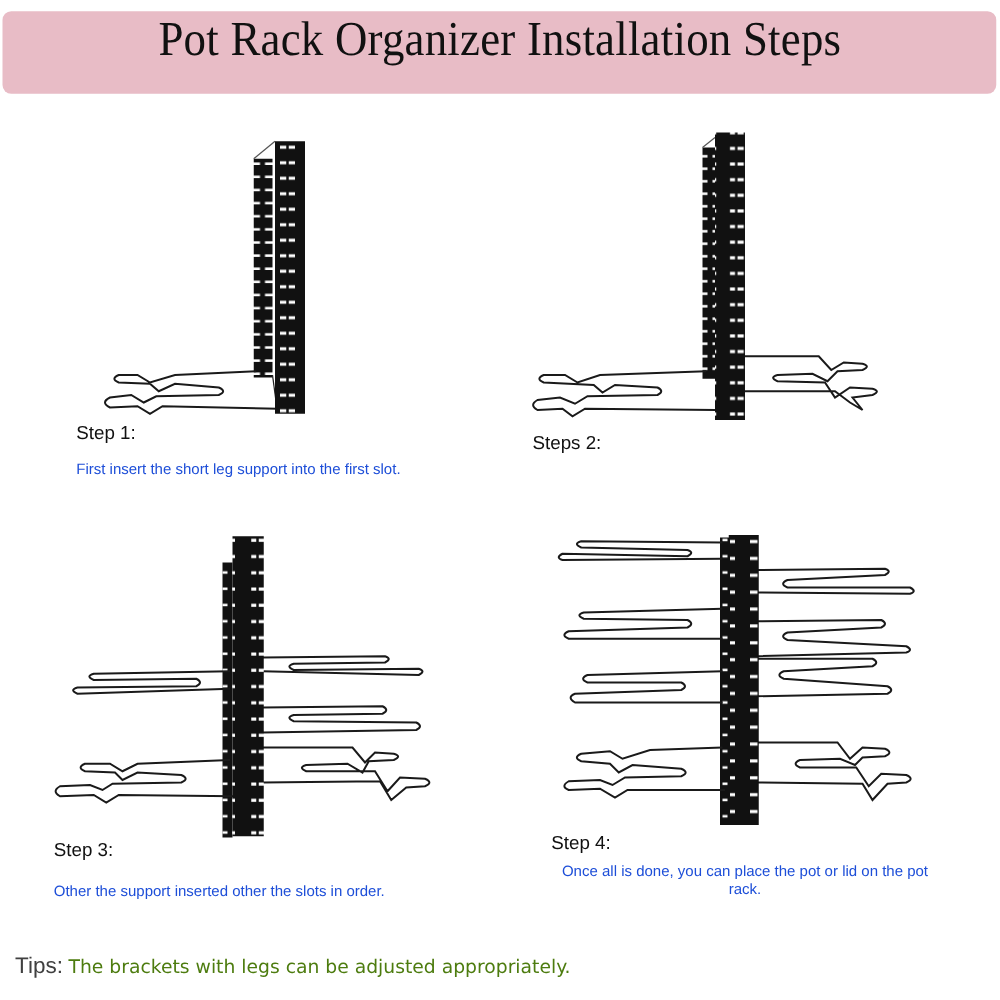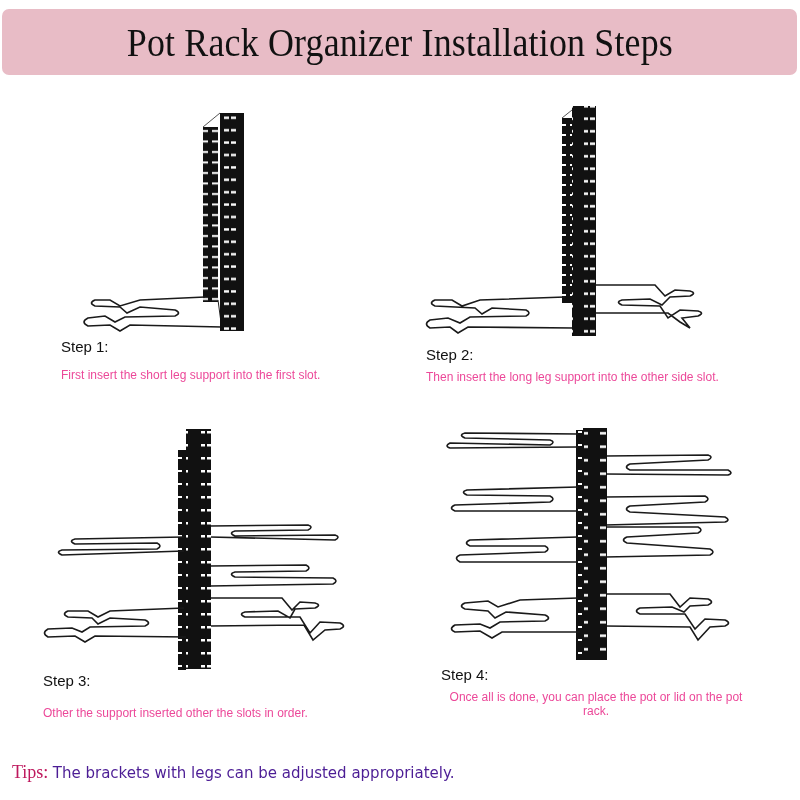--- a/index.html
+++ b/index.html
@@ -1,25 +1,25 @@
 <!DOCTYPE html>
 <html><head>
 <meta charset="utf-8">
 <style>
   html, body { margin: 0; padding: 0; background: #ffffff; }
   body { width: 800px; height: 800px; position: relative; overflow: hidden; font-family: "Liberation Sans", sans-serif; color: #111; }
-  .banner { position: absolute; left: 2px; top: 9px; width: 795px; height: 66px; background: #e8bcc6; border-radius: 7px; display: flex; align-items: center; justify-content: center; }
+  .banner { position: absolute; left: 2px; top: 9px; width: 795px; height: 66px; background: #e8bcc6; border-radius: 7px; display: flex; align-items: flex-start; justify-content: center; }
   .banner-title { font-family: "Liberation Serif", "DejaVu Serif", serif; font-size: 39px; color: #111; letter-spacing: 0.2px; transform: scaleX(0.92); white-space: nowrap; }
   .panel { position: absolute; }
   .panel svg { position: absolute; left: 0; top: 0; }
   .step-label { position: absolute; font-size: 15px; color: #111; }
-  .step-desc { position: absolute; font-size: 12px; color: #ec4899; line-height: 14px; }
+  .step-desc { position: absolute; font-size: 12px; color: #1d4ed8; line-height: 14px; }
   .tips { position: absolute; left: 12px; top: 762px; font-size: 16px; white-space: nowrap; }
-  .tips-label { font-family: Liberation Serif, serif; color: #be185d; font-size: 18px; text-align: center; }
-  .tips-text { font-family: "DejaVu Sans", sans-serif; color: #4c1d95; font-size: 15px; }
+  .tips-label { font-family: Liberation Sans, sans-serif; color: #404040; font-size: 18px; text-align: center; }
+  .tips-text { font-family: "DejaVu Sans", sans-serif; color: #4d7c0f; font-size: 15px; }
 </style>
 </head>
 <body>
 
 <div class="banner">
   <div class="banner-title">Pot Rack Organizer Installation Steps</div>
 </div>
 
 <div class="panel" style="left:0;top:0;width:400px;height:400px;">
   <svg width="400" height="400" viewBox="0 0 400 400">
@@ -61,22 +61,21 @@
       </pattern>
     </defs>
     <rect x="162" y="118" width="12" height="185" fill="url(#slotsBack2)"></rect>
     <line x1="162" y1="118" x2="172" y2="110" stroke="#555" stroke-width="1"></line>
 
     <path d="M165 297 L80 300 L62 306 L52 300 L35 300 Q28 303 35 306 L75 308 L82 314 L92 308 L126 310 Q132 313 126 316 L70 317 L60 323 L48 318 L30 320 Q23 324 30 328 L50 327 L58 333 L68 327 L173 328" fill="none" stroke="#1a1a1a" stroke-width="1.6"></path>
 
     <path d="M190 285 L255 285 L265 296 L275 290 L290 291 Q297 293 290 296 L270 297 L262 305 L250 299 L222 300 Q215 302 222 305 L260 306 L268 318 L280 310 L298 311 Q305 313 298 316 L282 318 L290 328 L280 322 L268 313 L192 313" fill="none" stroke="#1a1a1a" stroke-width="1.6"></path>
     <rect x="172" y="106" width="24" height="230" fill="url(#slotsFront2)"></rect>
   </svg>
-  <div class="step-label" style="left:26px;top:346px;">Step 2:</div>
-  <div class="step-desc" style="left:26px;top:370px;width:370px;">Then insert the long leg support into the other side slot.</div>
+  <div class="step-label" style="left:26px;top:346px;">Steps 2:</div>
 </div>
 
 <div class="panel" style="left:0;top:400px;width:400px;height:400px;">
   <svg width="400" height="400" viewBox="0 0 400 400">
     <defs>
       <pattern id="slotsFront3" x="0" y="0" width="24" height="13" patternUnits="userSpaceOnUse">
         <rect width="24" height="13" fill="#111"></rect>
         <rect x="9" y="5" width="4" height="2.5" fill="#fff"></rect>
         <rect x="15" y="5" width="5" height="2.5" fill="#fff"></rect>
       </pattern>

